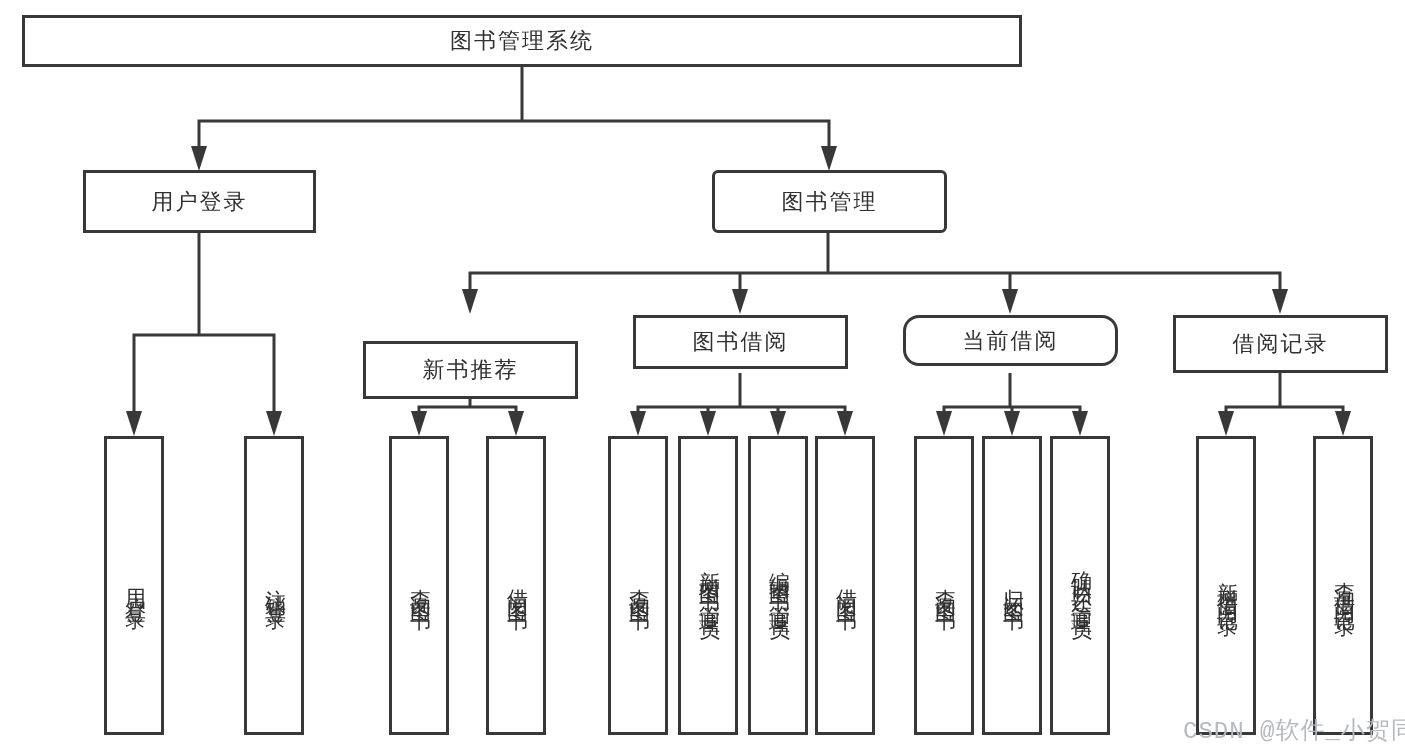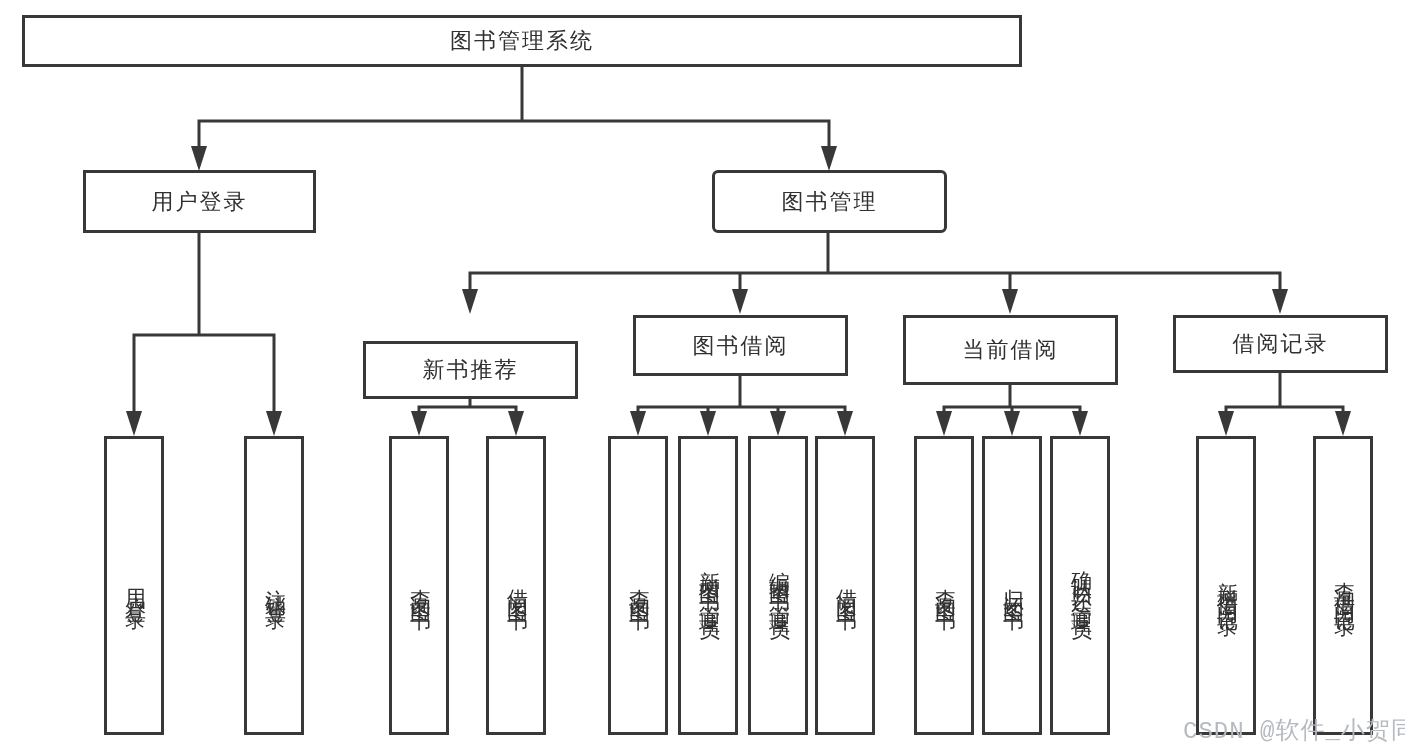--- a/index.html
+++ b/index.html
@@ -92,24 +92,24 @@
   <div class="box hbox" style="left:83px; top:170px; width:233px; height:63px;">
     <span>用户登录</span>
   </div>
   <div class="box hbox" style="left:712px; top:170px; width:235px; height:63px;border-radius:6px;">
     <span>图书管理</span>
   </div>
 
   <div class="box hbox" style="left:363px; top:315px; width:215px; height:58px;margin-top:26px;">
     <span>新书推荐</span>
   </div>
-  <div class="box hbox" style="left:633px; top:315px; width:215px; height:61px;">
+  <div class="box hbox" style="left:633px; top:315px; width:215px; height:54px;">
     <span>图书借阅</span>
   </div>
-  <div class="box hbox" style="left:903px; top:315px; width:215px; height:70px;">
+  <div class="box hbox" style="left:903px; top:315px; width:215px; height:51px;border-radius:16px;">
     <span>当前借阅</span>
   </div>
   <div class="box hbox" style="left:1173px; top:315px; width:215px; height:58px;">
     <span>借阅记录</span>
   </div>
 
   <div class="box vbox" style="left:104px; top:436px; width:60px; height:299px;">
     <span>用户登录</span>
   </div>
   <div class="box vbox" style="left:244px; top:436px; width:60px; height:299px;">

